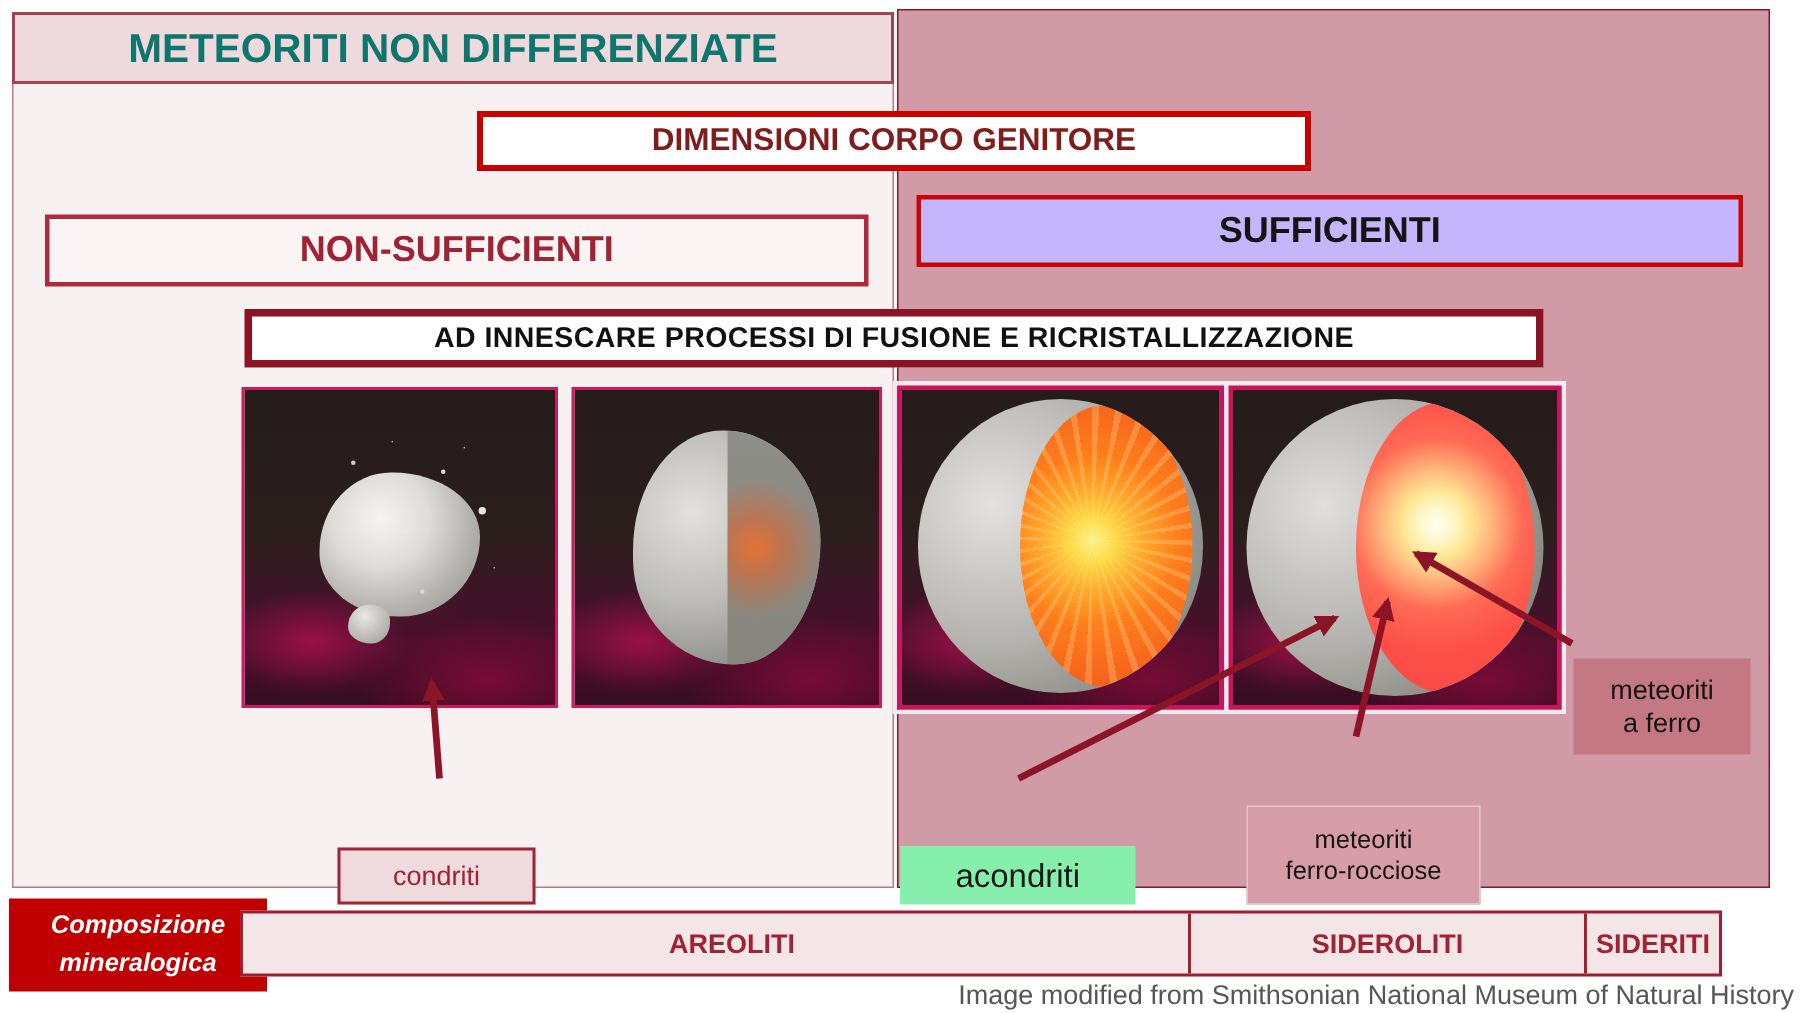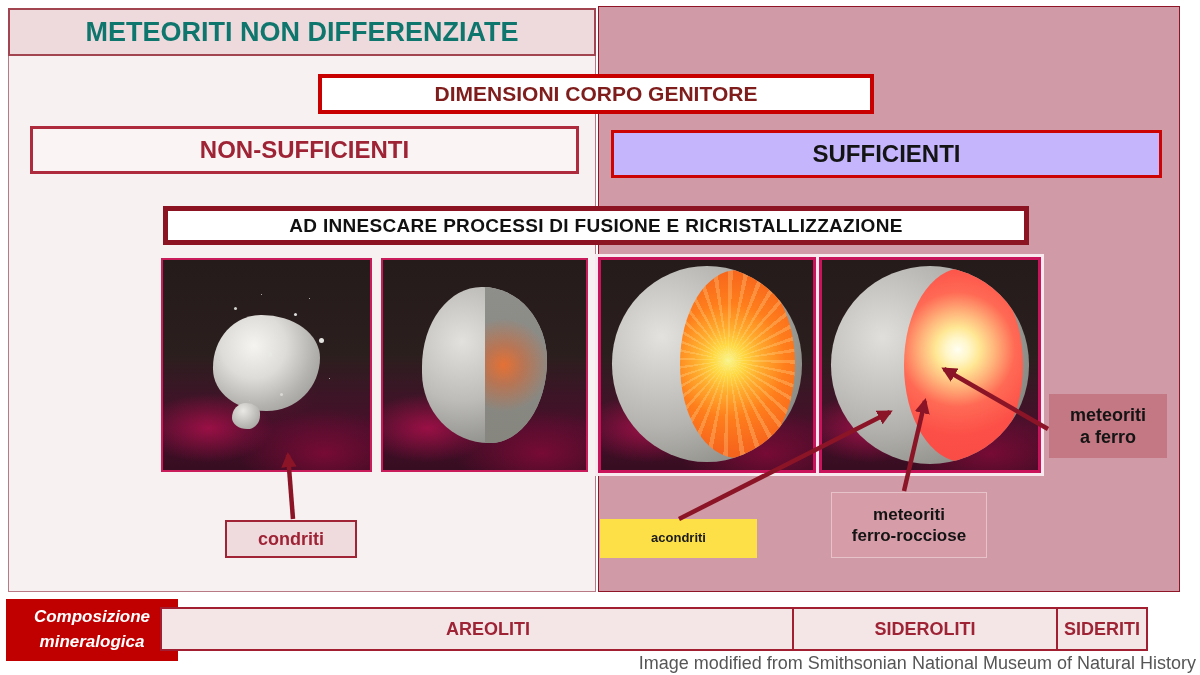--- a/index.html
+++ b/index.html
@@ -18,21 +18,21 @@
   .hdr-left{left:8px;top:8px;width:588px;height:48px;background:#eedadc;
             border:2px solid #a34550;color:#0f766e;}
   .hdr-right{left:598px;top:6px;width:582px;height:56px;background:#9c1726;
              border:2px solid #161616;color:#131313;}
 
   
   .dimensioni{position:absolute;left:318px;top:74px;width:556px;height:40px;
               background:#ffffff;border:4px solid #c90000;color:#7f1d1d;
               display:flex;align-items:center;justify-content:center;
               font-weight:bold;font-size:21px;}
-  .nonsuff{position:absolute;left:30px;top:126px;width:549px;height:48px;
+  .nonsuff{position:absolute;left:30px;top:143px;width:549px;height:48px;
            background:#faf4f4;border:3px solid #ad2b3c;color:#9e2335;
            display:flex;align-items:center;justify-content:center;
            font-weight:bold;font-size:24px;}
   .suff{position:absolute;left:611px;top:130px;width:551px;height:48px;
         background:#c4b5fd;border:3px solid #cc0404;color:#141414;
         display:flex;align-items:center;justify-content:center;
         font-weight:bold;font-size:24px;}
   .innescare{position:absolute;left:163px;top:206px;width:866px;height:39px;
              background:#ffffff;border:5px solid #8c1322;color:#111;
              display:flex;align-items:center;justify-content:center;
@@ -77,25 +77,25 @@
   .cut3{position:absolute;left:36%;top:2%;width:60%;height:96%;border-radius:50%;
         background:repeating-conic-gradient(from 0deg at 42% 48%, rgba(255,235,170,.25) 0deg 3deg, rgba(255,235,170,0) 3deg 10deg),
                    radial-gradient(circle at 42% 48%, #f8f58c 0%, #ffd943 13%, #ffab2e 28%, #ff7e1c 48%, #f7661c 75%, #ee5d1e 100%);}
   .sph4{left:4%;top:3%;width:92%;height:94%;
         background:radial-gradient(circle at 26% 36%, #e0dfdb 0%, #b2b1ad 48%, #82827c 85%, #6d6d67 100%);}
   .cut4{position:absolute;left:37%;top:1%;width:60%;height:98%;border-radius:50%;
         background:radial-gradient(circle at 45% 42%, #fffef2 0%, #fff6c8 9%, #ffe794 17%, #ffb27a 29%, #ff6a55 44%, #fc4f47 66%, #f84a45 100%);}
 
   
   .callout{position:absolute;display:flex;align-items:center;justify-content:center;
-           font-weight:bold;text-align:center;white-space:pre-line;line-height:1.25;}
+           font-weight:normal;text-align:center;white-space:pre-line;line-height:1.25;margin-top:45px;}
   .lab-condriti{left:225px;top:520px;width:132px;height:38px;background:#efdbde;
                 border:2px solid #a02336;color:#9e2335;font-size:18px;}
-  .lab-acondriti{left:600px;top:519px;width:157px;height:39px;background:#fde047;
-                 color:#1a1a1a;font-size:13px;text-align:right;}
+  .lab-acondriti{left:600px;top:519px;width:157px;height:39px;background:#86efac;
+                 color:#1a1a1a;font-size:22px;text-align:right;}
   .lab-ferro-rocciose{left:831px;top:492px;width:156px;height:66px;background:#d69ca7;
                       border:1px solid #e6c2c9;color:#141414;font-size:17px;}
   .lab-a-ferro{left:1049px;top:394px;width:118px;height:64px;background:#c47883;
                color:#141414;font-size:18px;}
 
   
   .arrows{position:absolute;left:0;top:0;width:1200px;height:675px;pointer-events:none;}
 
   
   .compos{position:absolute;left:6px;top:599px;width:172px;height:62px;background:#c00000;

